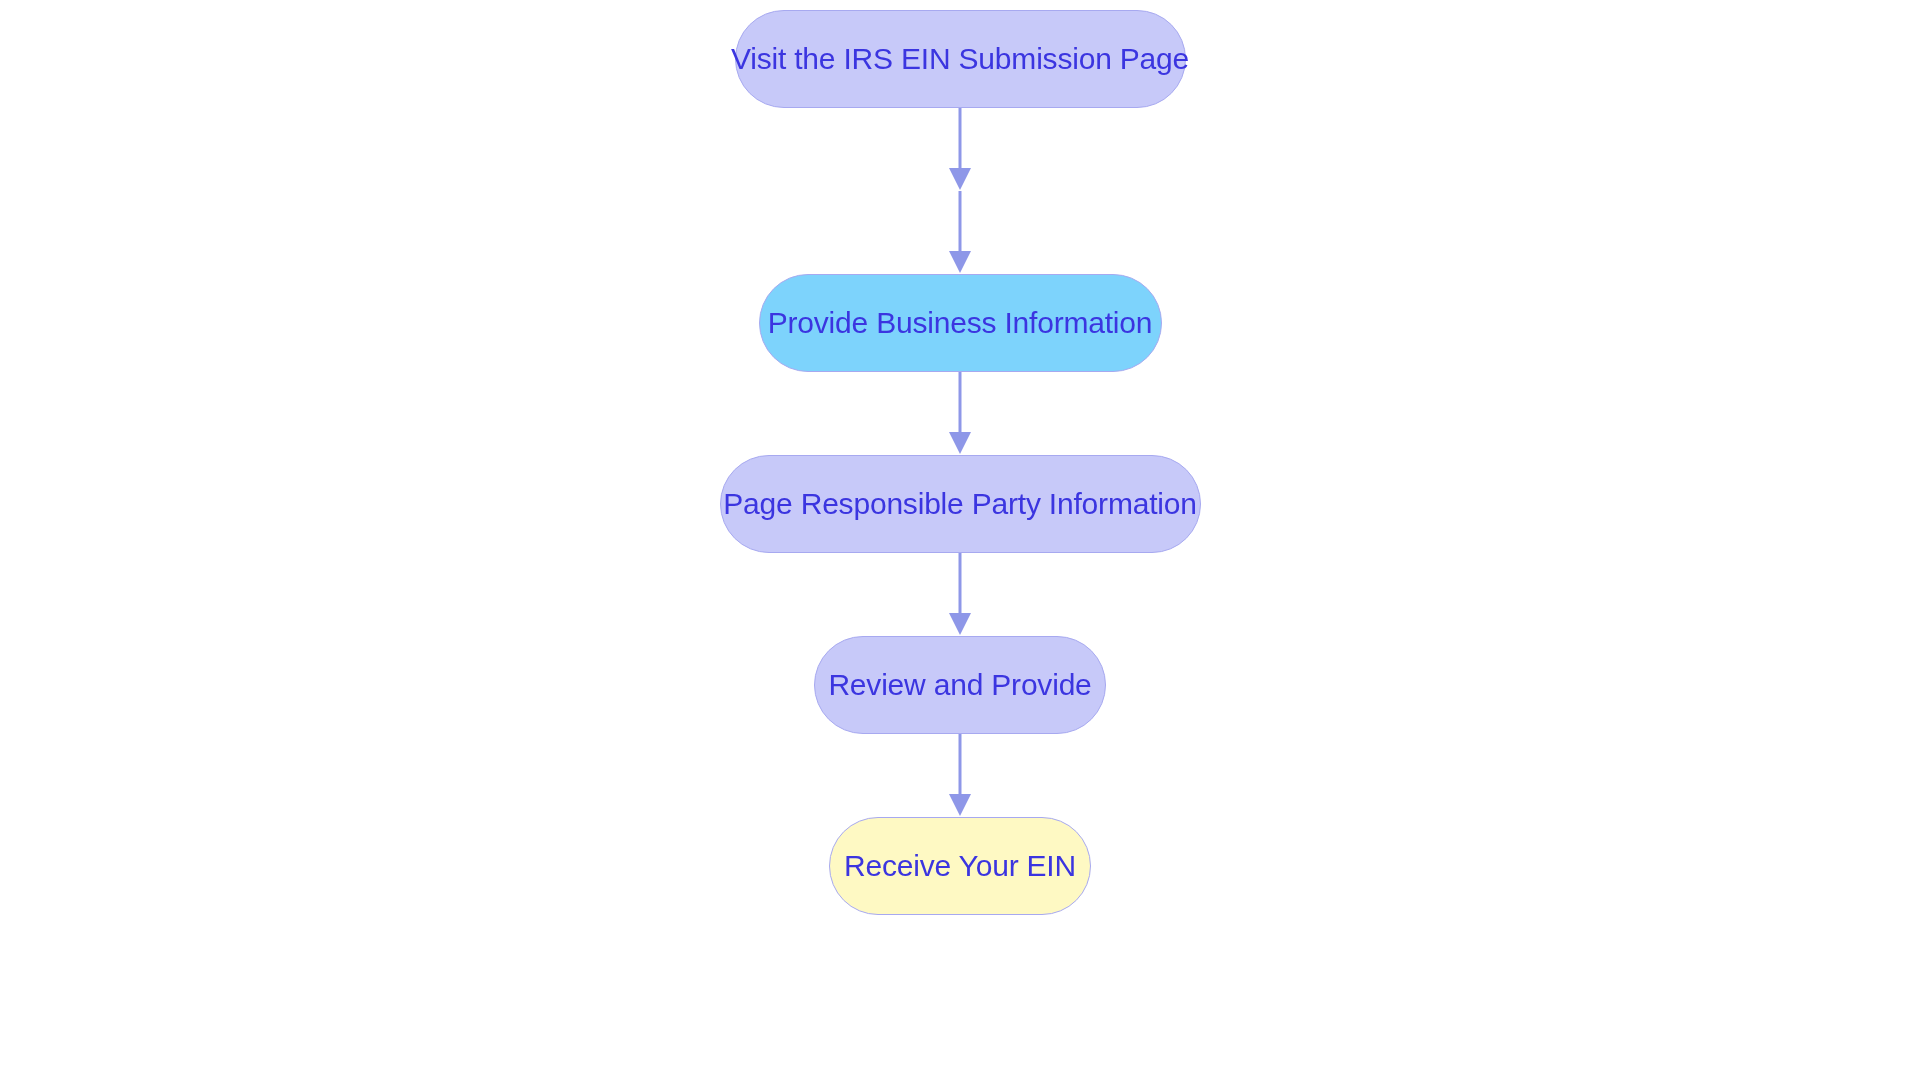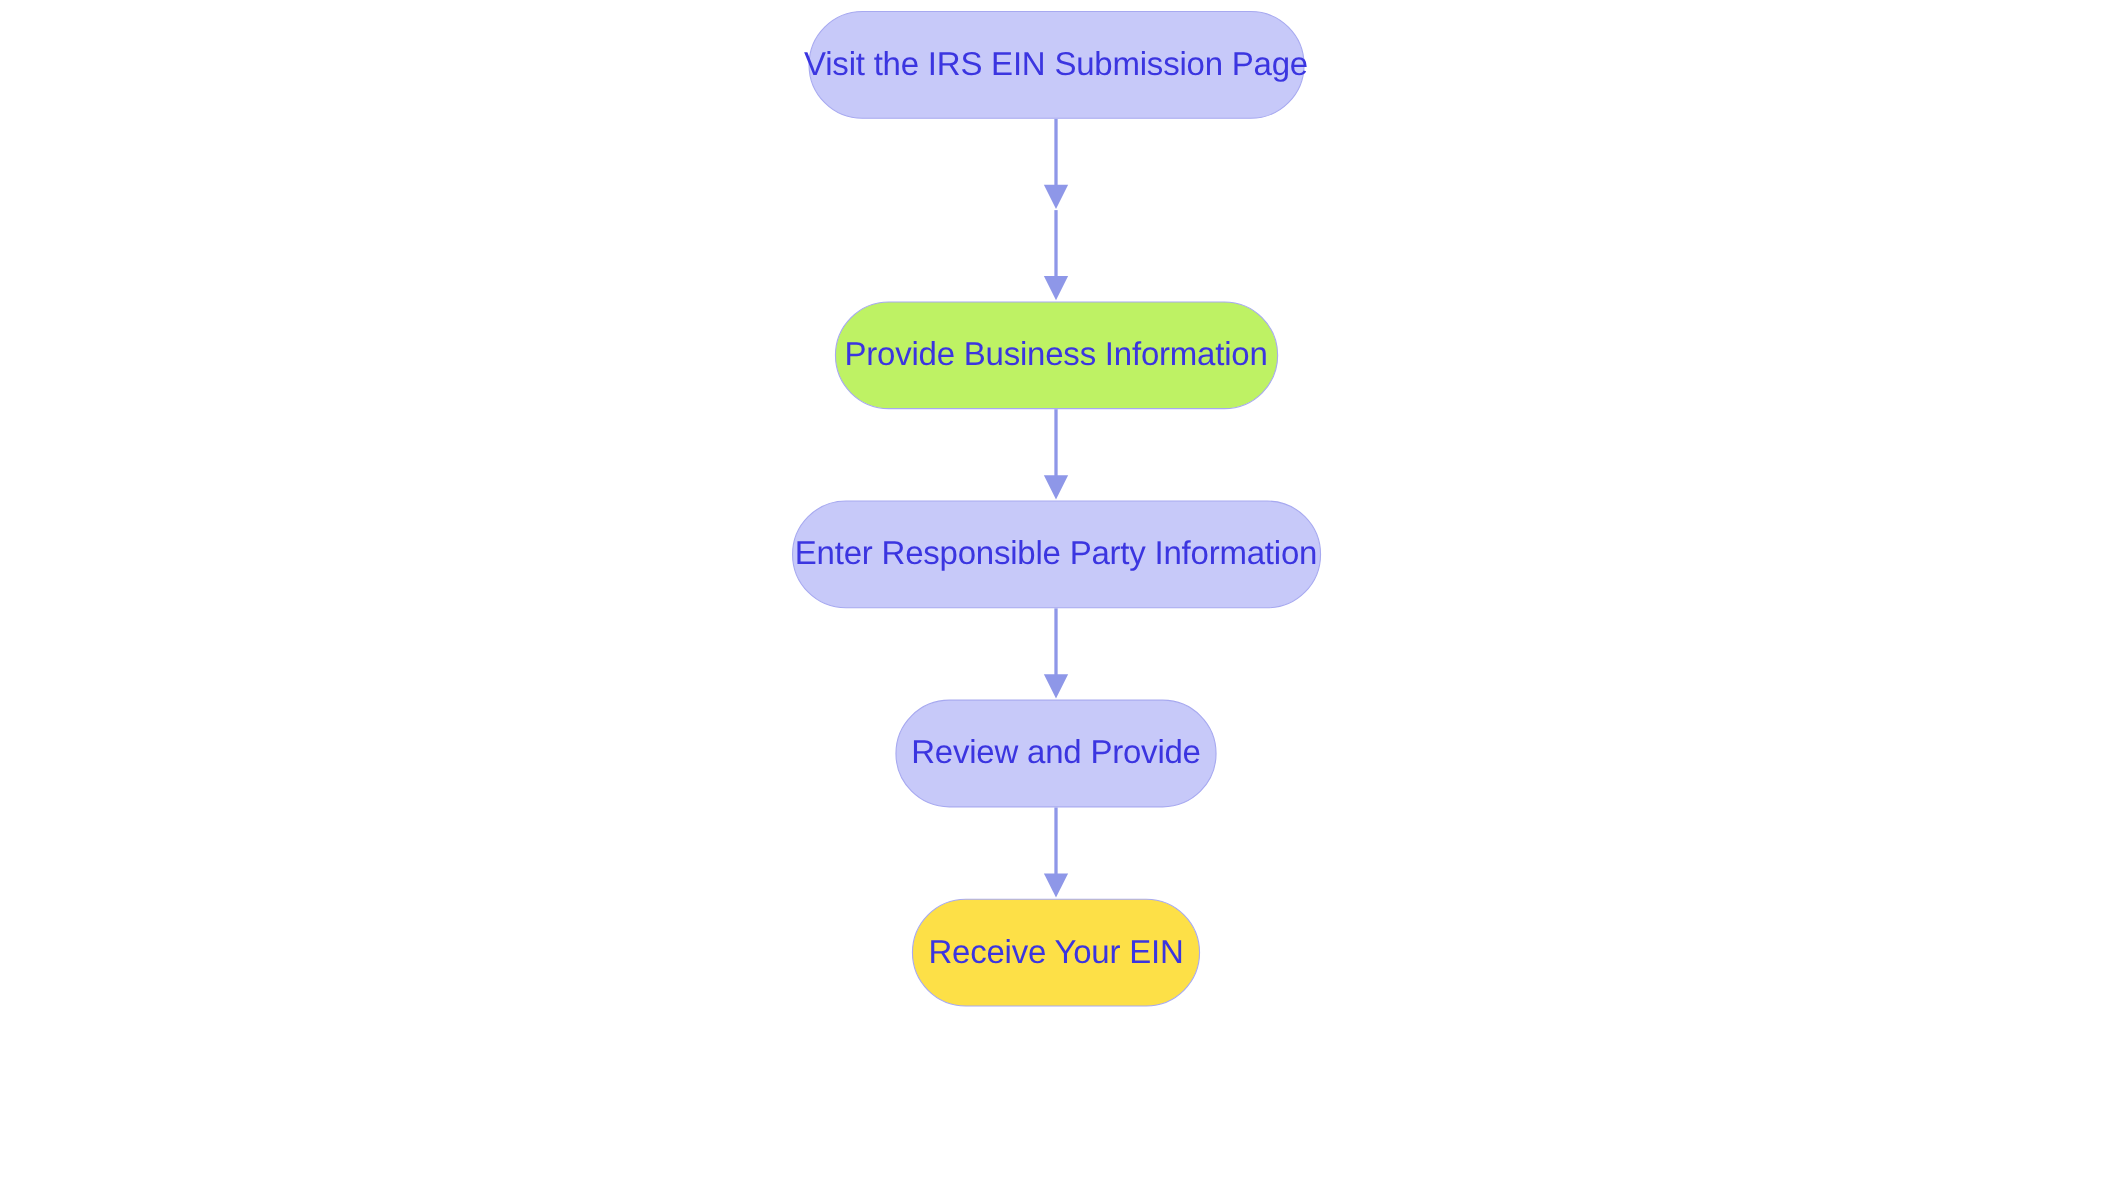--- a/index.html
+++ b/index.html
@@ -98,51 +98,51 @@
     </div>
 
 
     <div class="flow-connector">
       <svg viewBox="0 0 24 83" xmlns="http://www.w3.org/2000/svg" aria-hidden="true">
         <line class="conn-line" x1="12" y1="0" x2="12" y2="62" stroke="#8E97E8" stroke-width="3"></line>
         <polygon class="conn-head" points="12,82 1,60 23,60" fill="#8E97E8"></polygon>
       </svg>
     </div>
 
-    <div class="flow-node" id="node-2" style="width: 403px; background: #bef264; border-color: rgb(167, 169, 240);">
+    <div class="flow-node" id="node-2" style="width: 403px; background: #7dd3fc; border-color: rgb(167, 169, 240);">
       <span class="flow-node-label" style="color: rgb(59, 53, 224);">Provide Business Information</span>
     </div>
 
     <div class="flow-connector">
       <svg viewBox="0 0 24 83" xmlns="http://www.w3.org/2000/svg" aria-hidden="true">
         <line class="conn-line" x1="12" y1="0" x2="12" y2="62" stroke="#8E97E8" stroke-width="3"></line>
         <polygon class="conn-head" points="12,82 1,60 23,60" fill="#8E97E8"></polygon>
       </svg>
     </div>
 
     <div class="flow-node" id="node-3" style="width: 481px; background: rgb(199, 201, 249); border-color: rgb(167, 169, 240);">
-      <span class="flow-node-label" style="color: rgb(59, 53, 224);">Enter Responsible Party Information</span>
+      <span class="flow-node-label" style="color: rgb(59, 53, 224);">Page Responsible Party Information</span>
     </div>
 
     <div class="flow-connector">
       <svg viewBox="0 0 24 83" xmlns="http://www.w3.org/2000/svg" aria-hidden="true">
         <line class="conn-line" x1="12" y1="0" x2="12" y2="62" stroke="#8E97E8" stroke-width="3"></line>
         <polygon class="conn-head" points="12,82 1,60 23,60" fill="#8E97E8"></polygon>
       </svg>
     </div>
 
     <div class="flow-node" id="node-4" style="width: 292px; background: rgb(199, 201, 249); border-color: rgb(167, 169, 240);">
       <span class="flow-node-label" style="color: rgb(59, 53, 224);">Review and Provide</span>
     </div>
 
     <div class="flow-connector">
       <svg viewBox="0 0 24 83" xmlns="http://www.w3.org/2000/svg" aria-hidden="true">
         <line class="conn-line" x1="12" y1="0" x2="12" y2="62" stroke="#8E97E8" stroke-width="3"></line>
         <polygon class="conn-head" points="12,82 1,60 23,60" fill="#8E97E8"></polygon>
       </svg>
     </div>
 
-    <div class="flow-node" id="node-5" style="width: 262px; background: #fde047; border-color: rgb(167, 169, 240);">
+    <div class="flow-node" id="node-5" style="width: 262px; background: #fef9c3; border-color: rgb(167, 169, 240);">
       <span class="flow-node-label" style="color: rgb(59, 53, 224);">Receive Your EIN</span>
     </div>
 
   </div>
 </div>
 
 </body></html>

